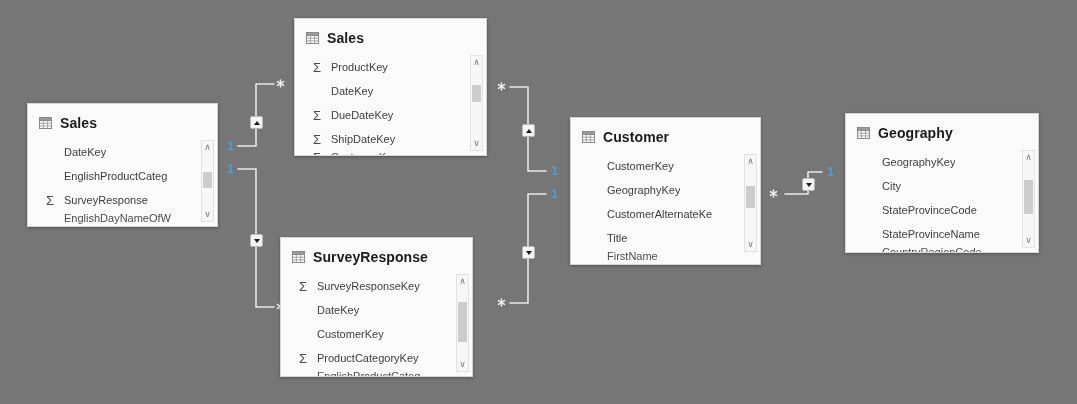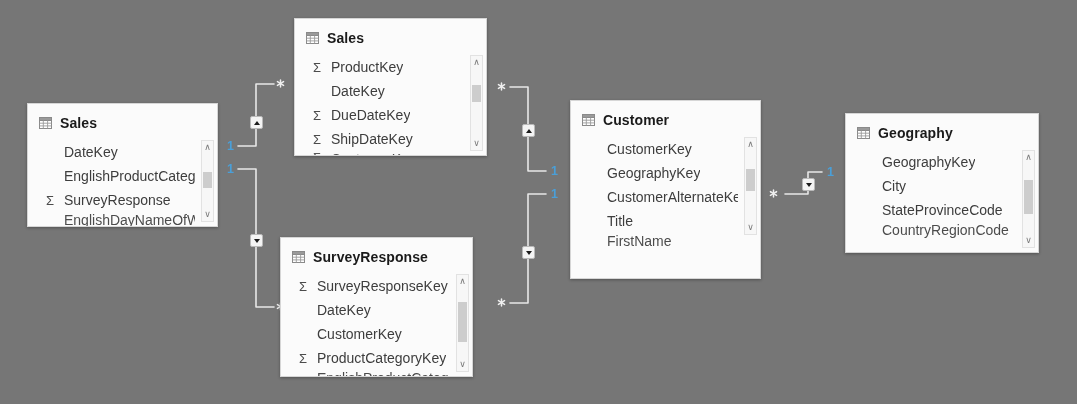--- a/index.html
+++ b/index.html
@@ -117,21 +117,21 @@
   .sigma {
     width: 14px;
     flex: 0 0 14px;
     font-size: 13px;
     color: #4b4b4b;
     text-align: left;
     line-height: 1;
   }
   .sigma.blank { visibility: hidden; }
   .field-name {
-    font-size: 14px;
+    font-size: 11px;
     color: #3d3d3d;
     margin-left: 4px;
     overflow: hidden;
     text-overflow: clip;
     white-space: nowrap;
   }
   .field-row.cut {
     height: 18px;
     align-items: flex-start;
   }
@@ -367,21 +367,21 @@
           </div>
         </div>
         <div class="scrollbar" style="top: 36px; height: 98px;">
           <div class="sb-arrow">∧</div>
           <div class="sb-track">
             <div class="sb-thumb" style="top: 14px; height: 40px;"></div>
           </div>
           <div class="sb-arrow">∨</div>
         </div>
       </div>
-      <div class="table-card" style="left: 570px; top: 100px; width: 191px; height: 179px;">
+      <div class="table-card" style="left: 570px; top: 117px; width: 191px; height: 148px;">
         <div class="card-header">
           <span style="display: flex;">
             <svg class="tbl-icon" viewBox="0 0 13 12" xmlns="http://www.w3.org/2000/svg">
               <rect x="0.5" y="0.5" width="12" height="11" fill="#ffffff" stroke="#8a8a8a"></rect>
               <rect x="0.5" y="0.5" width="12" height="3" fill="#9a9a9a" stroke="#8a8a8a"></rect>
               <line x1="4.3" y1="3.5" x2="4.3" y2="11.5" stroke="#9a9a9a" stroke-width="0.9"></line>
               <line x1="8.6" y1="3.5" x2="8.6" y2="11.5" stroke="#9a9a9a" stroke-width="0.9"></line>
               <line x1="0.5" y1="6.2" x2="12.5" y2="6.2" stroke="#9a9a9a" stroke-width="0.9"></line>
               <line x1="0.5" y1="8.9" x2="12.5" y2="8.9" stroke="#9a9a9a" stroke-width="0.9"></line>
             </svg>
@@ -438,20 +438,24 @@
             <span class="field-name">GeographyKey</span>
           </div>
           <div class="field-row">
             <span class="sigma blank">Σ</span>
             <span class="field-name">City</span>
           </div>
           <div class="field-row">
             <span class="sigma blank">Σ</span>
             <span class="field-name">StateProvinceCode</span>
           </div>
+          <div class="field-row">
+            <span class="sigma blank">Σ</span>
+            <span class="field-name">StateProvinceName</span>
+          </div>
           <div class="field-row cut">
             <span class="sigma blank">Σ</span>
             <span class="field-name">CountryRegionCode</span>
           </div>
         </div>
         <div class="scrollbar" style="top: 36px; height: 98px;">
           <div class="sb-arrow">∧</div>
           <div class="sb-track">
             <div class="sb-thumb" style="top: 16px; height: 34px;"></div>
           </div>

